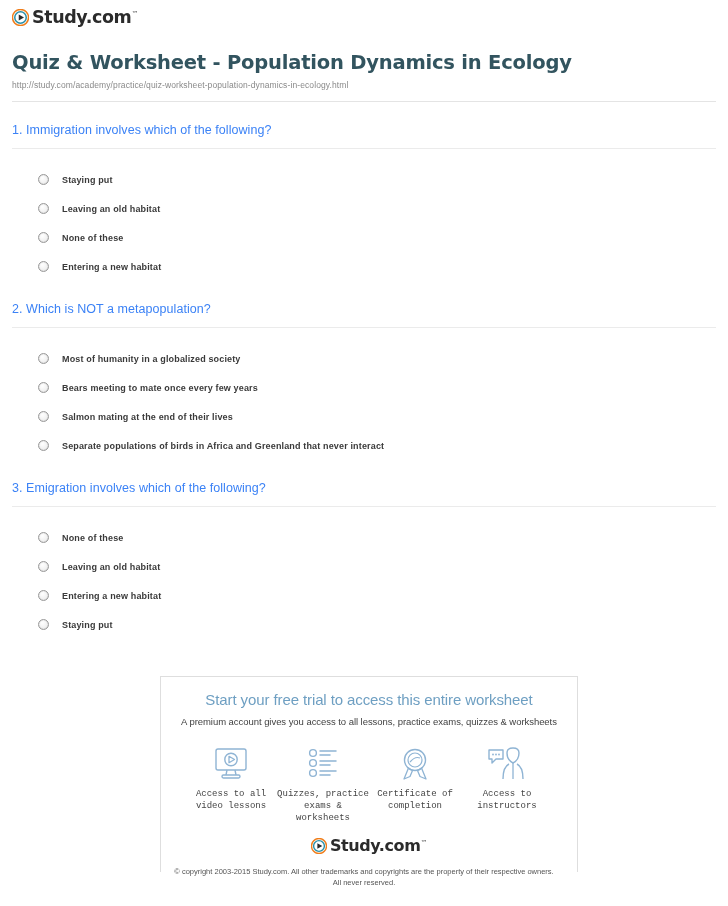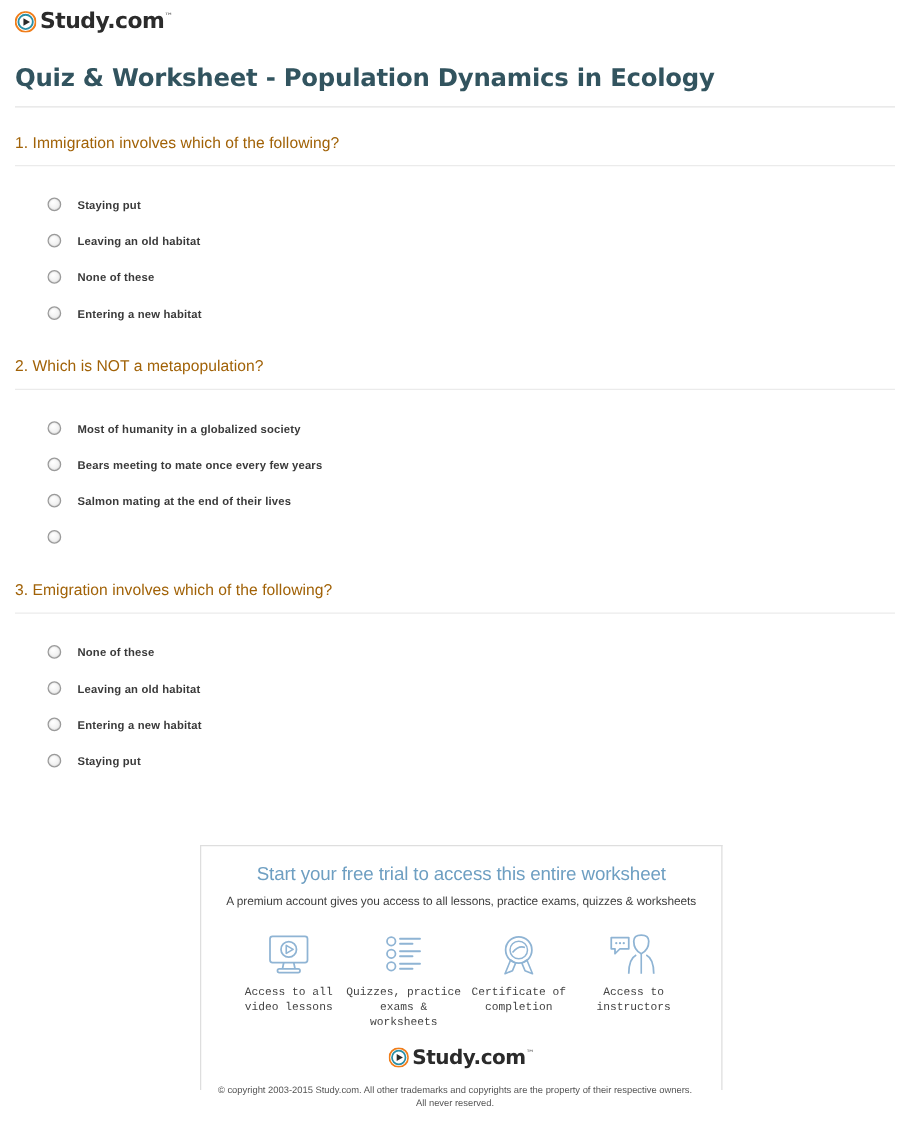--- a/index.html
+++ b/index.html
@@ -78,21 +78,21 @@
 
   
   .questions {
     padding: 0;
   }
   .question-block {
     padding-top: 21px;
   }
   .q-text {
     font-size: 12.5px;
-    color: #a16207;
+    color: #3b82f6;
     padding: 0 12px 11px 12px;
     letter-spacing: 0.05px;
   }
   .q-rule {
     height: 1px;
     background: #ebebeb;
     margin: 0 12px;
   }
   .options {
     padding: 16px 0 0 0;
@@ -218,20 +218,21 @@
       <circle cx="17" cy="17" r="16" fill="none" stroke="#f07d1a" stroke-width="3"></circle>
       <circle cx="17" cy="17" r="11.5" fill="none" stroke="#2a8fa8" stroke-width="3"></circle>
       <polygon points="13.5,11 24,17 13.5,23" fill="#2a2a2a"></polygon>
     </svg>
     <span class="logo-text"><span>Study</span><span>.com</span><span class="tm">™</span></span>
   </div>
 </div>
 
 <div class="title-block">
   <h1 class="page-title">Quiz &amp; Worksheet - Population Dynamics in Ecology</h1>
+  <div class="page-url">http://study.com/academy/practice/quiz-worksheet-population-dynamics-in-ecology.html</div>
 </div>
 <div class="rule"></div>
 
 <div class="questions">
 
   <div class="question-block">
     <div class="q-text">1. Immigration involves which of the following?</div>
     <div class="q-rule"></div>
     <ul class="options">
       <li class="option">
@@ -264,20 +265,21 @@
       <li class="option">
         <span class="radio"></span>
         <span class="option-label">Bears meeting to mate once every few years</span>
       </li>
       <li class="option">
         <span class="radio"></span>
         <span class="option-label">Salmon mating at the end of their lives</span>
       </li>
       <li class="option">
         <span class="radio"></span>
+        <span class="option-label">Separate populations of birds in Africa and Greenland that never interact</span>
       </li>
     </ul>
   </div>
 
   <div class="question-block">
     <div class="q-text">3. Emigration involves which of the following?</div>
     <div class="q-rule"></div>
     <ul class="options">
       <li class="option">
         <span class="radio"></span>

